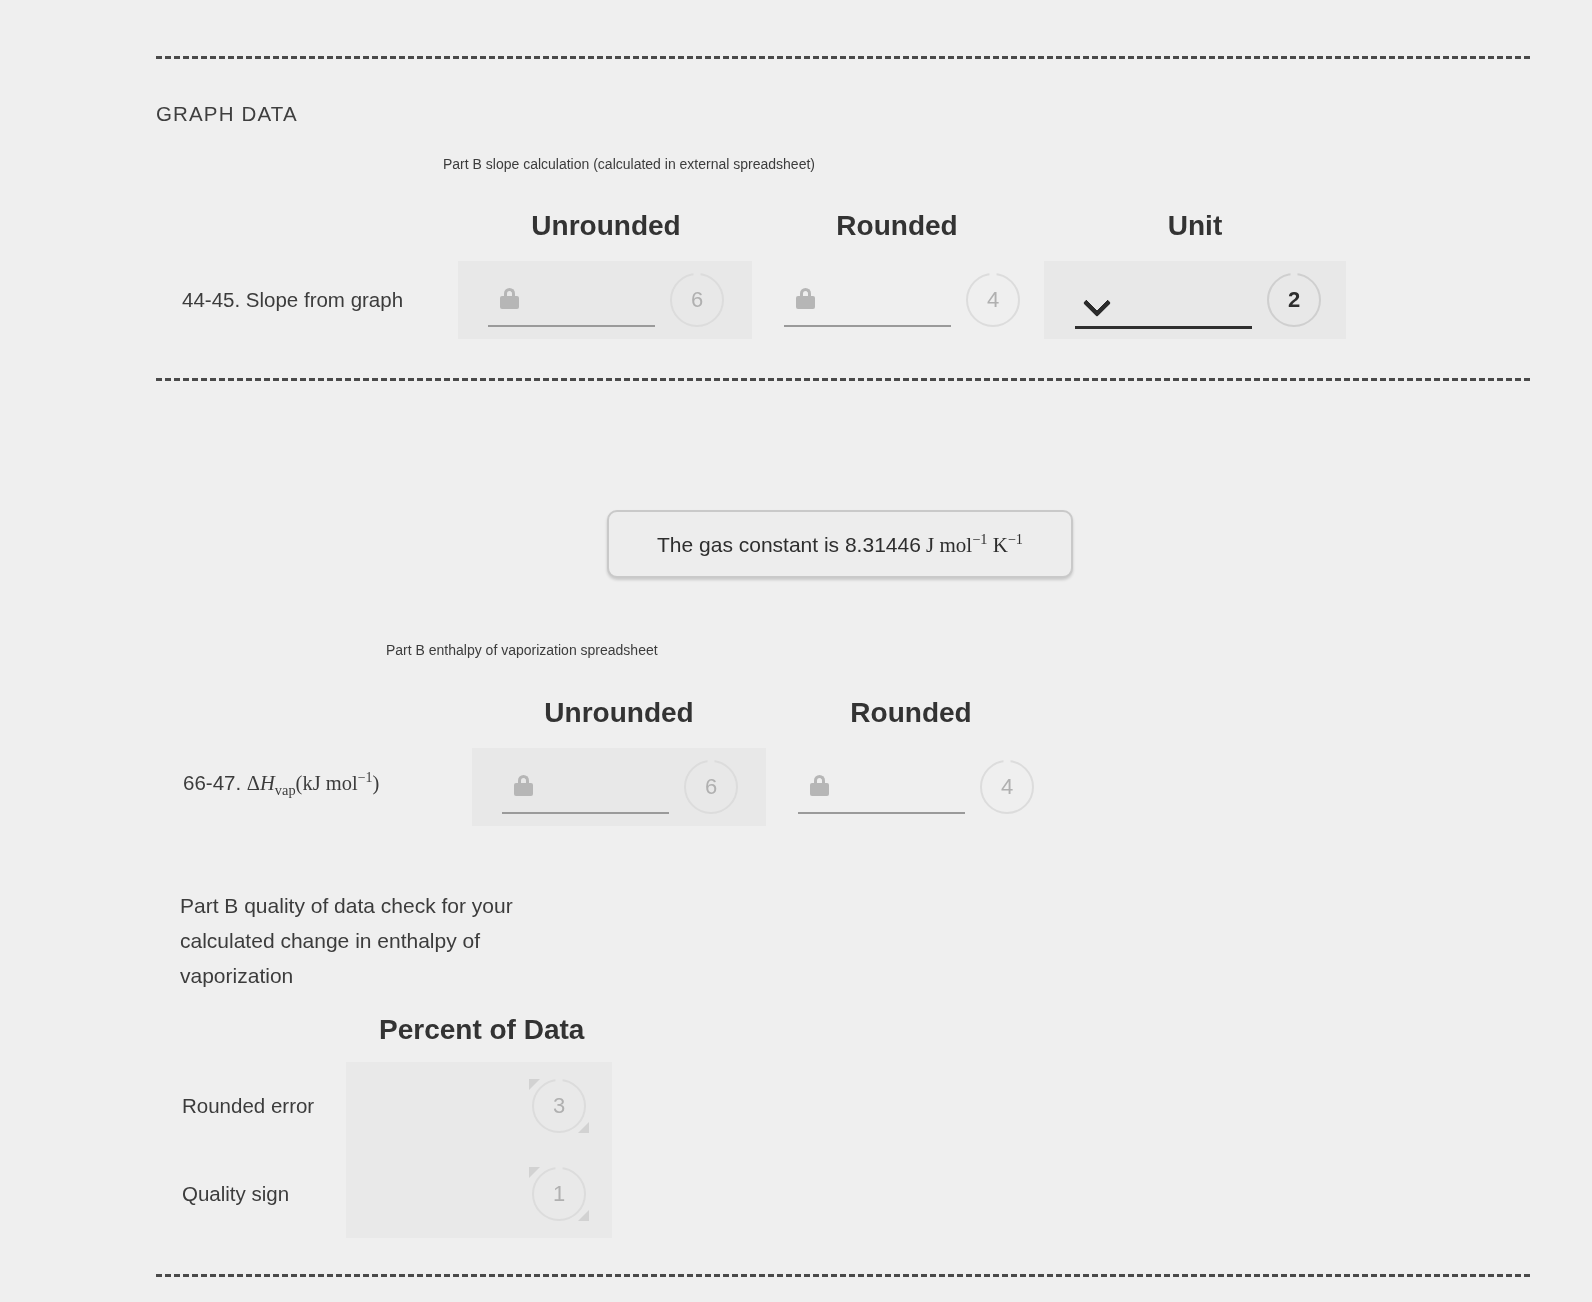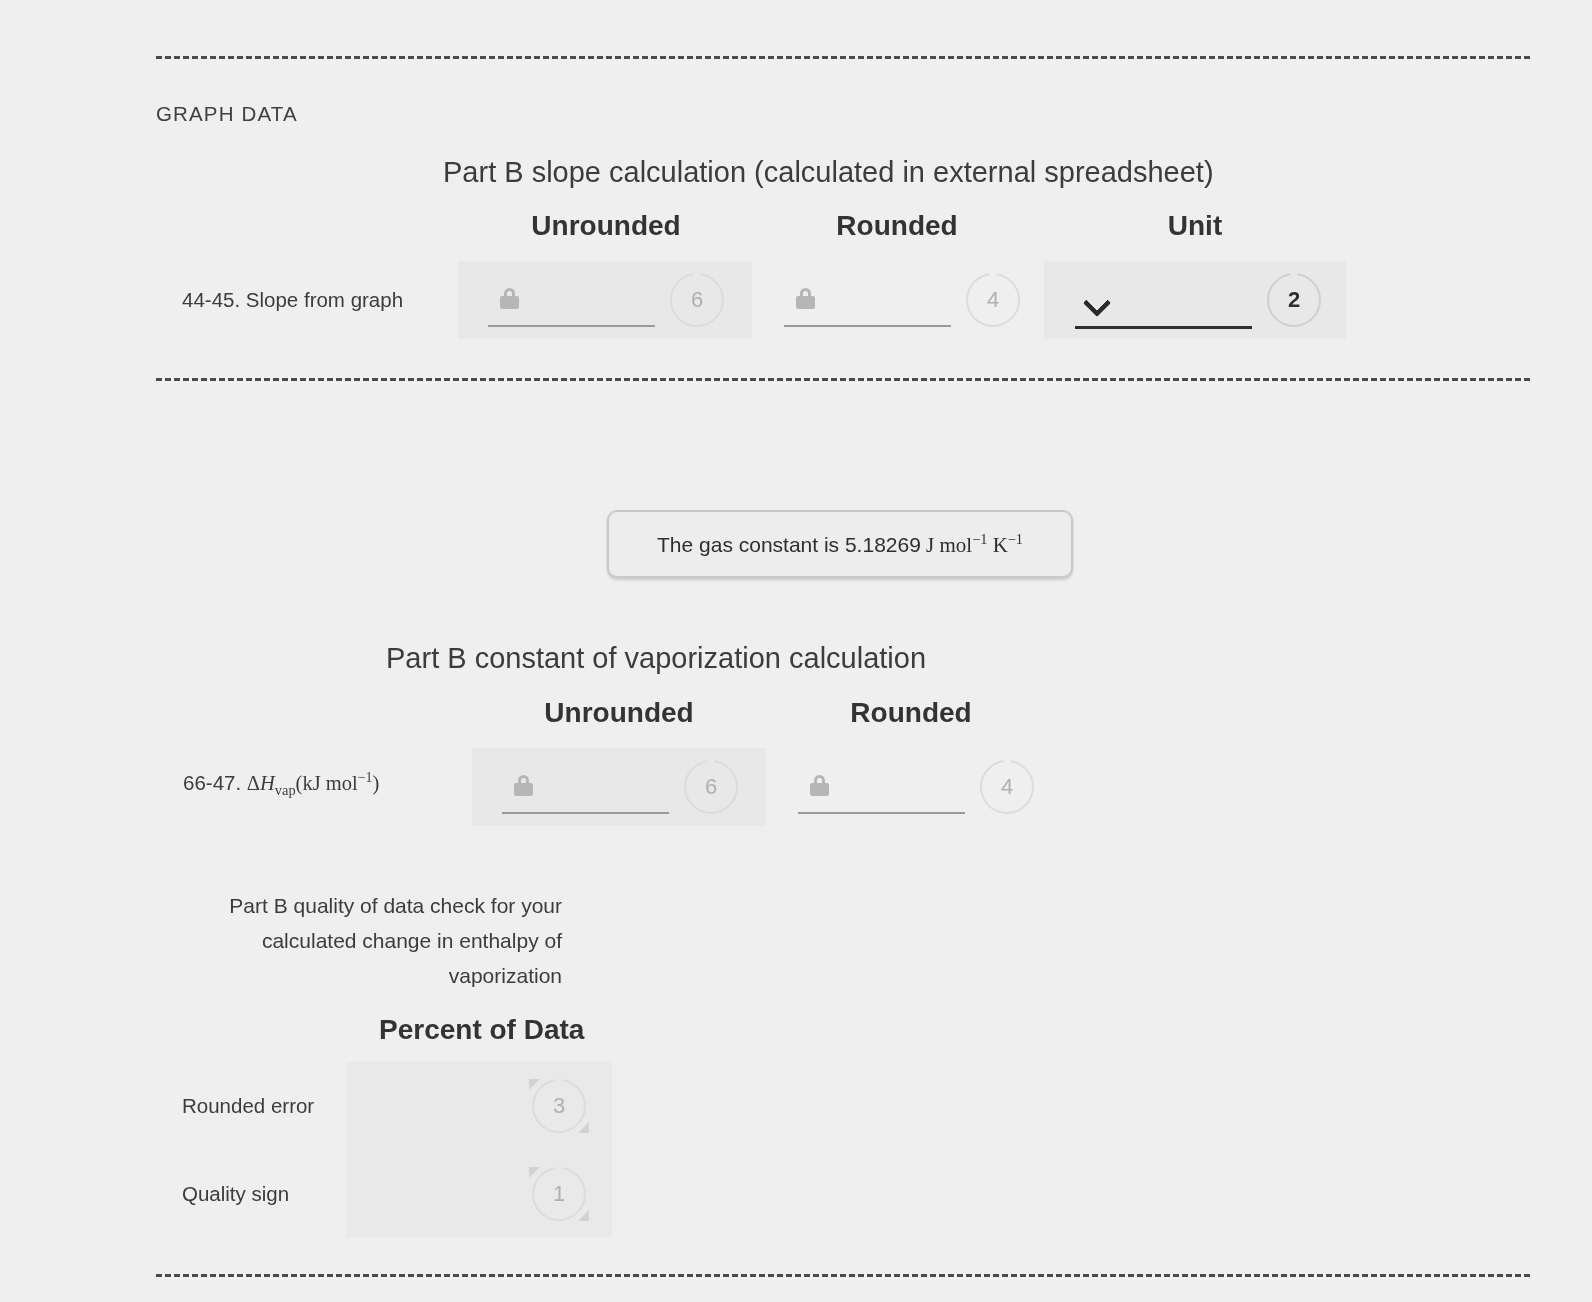--- a/index.html
+++ b/index.html
@@ -42,21 +42,21 @@
     letter-spacing: 1.15px;
     color: #3f3f3f;
     white-space: nowrap;
   }
   #section-graph-data { top: 102px; }
   #section-enthalpy   { top: 420px; }
 
   
   .tbl-caption {
     position: absolute;
-    font-size: 29px;
+    font-size: 14px;
     color: #3c3c3c;
     white-space: nowrap;
   }
   .col-head {
     position: absolute;
     font-size: 28px;
     font-weight: bold;
     color: #333;
     white-space: nowrap;
     text-align: center;
@@ -175,26 +175,26 @@
     color: #2e2e2e;
     white-space: nowrap;
   }
   .mathy { font-family: "Liberation Serif", serif; }
   .mathy sup { font-size: 0.68em; }
   .mathit { font-family: "Liberation Serif", serif; font-style: italic; }
 
   
   #quality-caption {
     position: absolute;
-    left: 187px;
+    left: 180px;
     top: 888px;
     width: 375px;
     font-size: 21px;
     line-height: 35px;
-    text-align: right;
+    text-align: left;
     color: #3c3c3c;
   }
   .qcell {
     position: absolute;
     left: 346px;
     width: 266px;
     height: 88px;
     background: #e9e9e9;
   }
   #qcell-percent-error { top: 1062px; }
@@ -252,25 +252,25 @@
 
   <div class="cell shaded" style="left:1044px; top:261px; width:302px;">
     <span class="chevron-icon" style="left:40px; top:32px;"></span>
     <span class="field dark" style="left:31px; top:62px; width:177px; height:3px;"></span>
     <span class="score-ring dark on-shade" style="left:223px; top:12px;">2</span>
   </div>
 
 
   <div id="gas-constant-box">
     <span>
-      <span>The gas constant is 5.18269</span><span class="mathy">&nbsp;<span>J</span><span style="letter-spacing:2px"></span>&nbsp;<span>mol</span><sup>−1</sup>&nbsp;<span>K</span><sup>−1</sup></span>
-    </span>
-  </div>
-
-  <div class="tbl-caption" style="left:386px; top:642px;">Part B constant of vaporization calculation</div>
+      <span>The gas constant is 8.31446</span><span class="mathy">&nbsp;<span>J</span><span style="letter-spacing:2px"></span>&nbsp;<span>mol</span><sup>−1</sup>&nbsp;<span>K</span><sup>−1</sup></span>
+    </span>
+  </div>
+
+  <div class="tbl-caption" style="left:386px; top:642px;">Part B enthalpy of vaporization spreadsheet</div>
 
   <div class="col-head" style="left:519px; top:697px; width:200px;">Unrounded</div>
   <div class="col-head" style="left:811px; top:697px; width:200px;">Rounded</div>
 
   <div class="row-label" style="left:183px; top:770px;">
     <span>66-47.</span>
     <span class="mathy"><span>Δ</span><span class="mathit">H</span><sub style="font-size:0.7em">vap</sub><span>(kJ</span>&nbsp;<span>mol</span><sup style="font-size:0.68em">−1</sup><span>)</span></span>
   </div>
 
   <div class="cell shaded" style="left:472px; top:748px; width:294px;">

